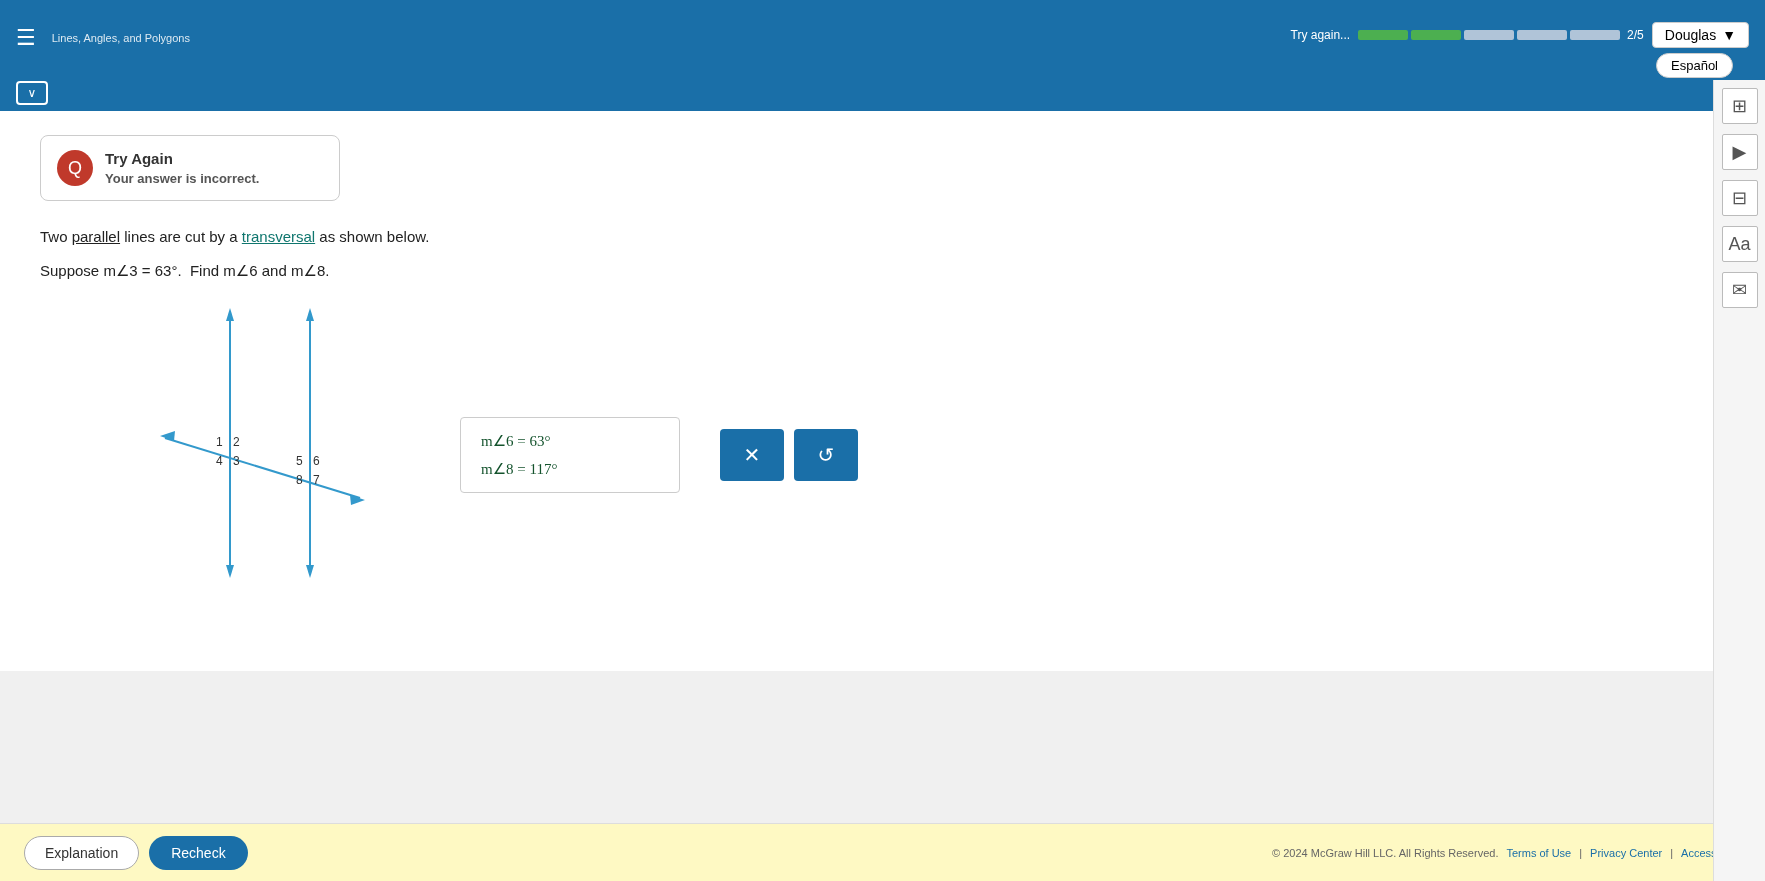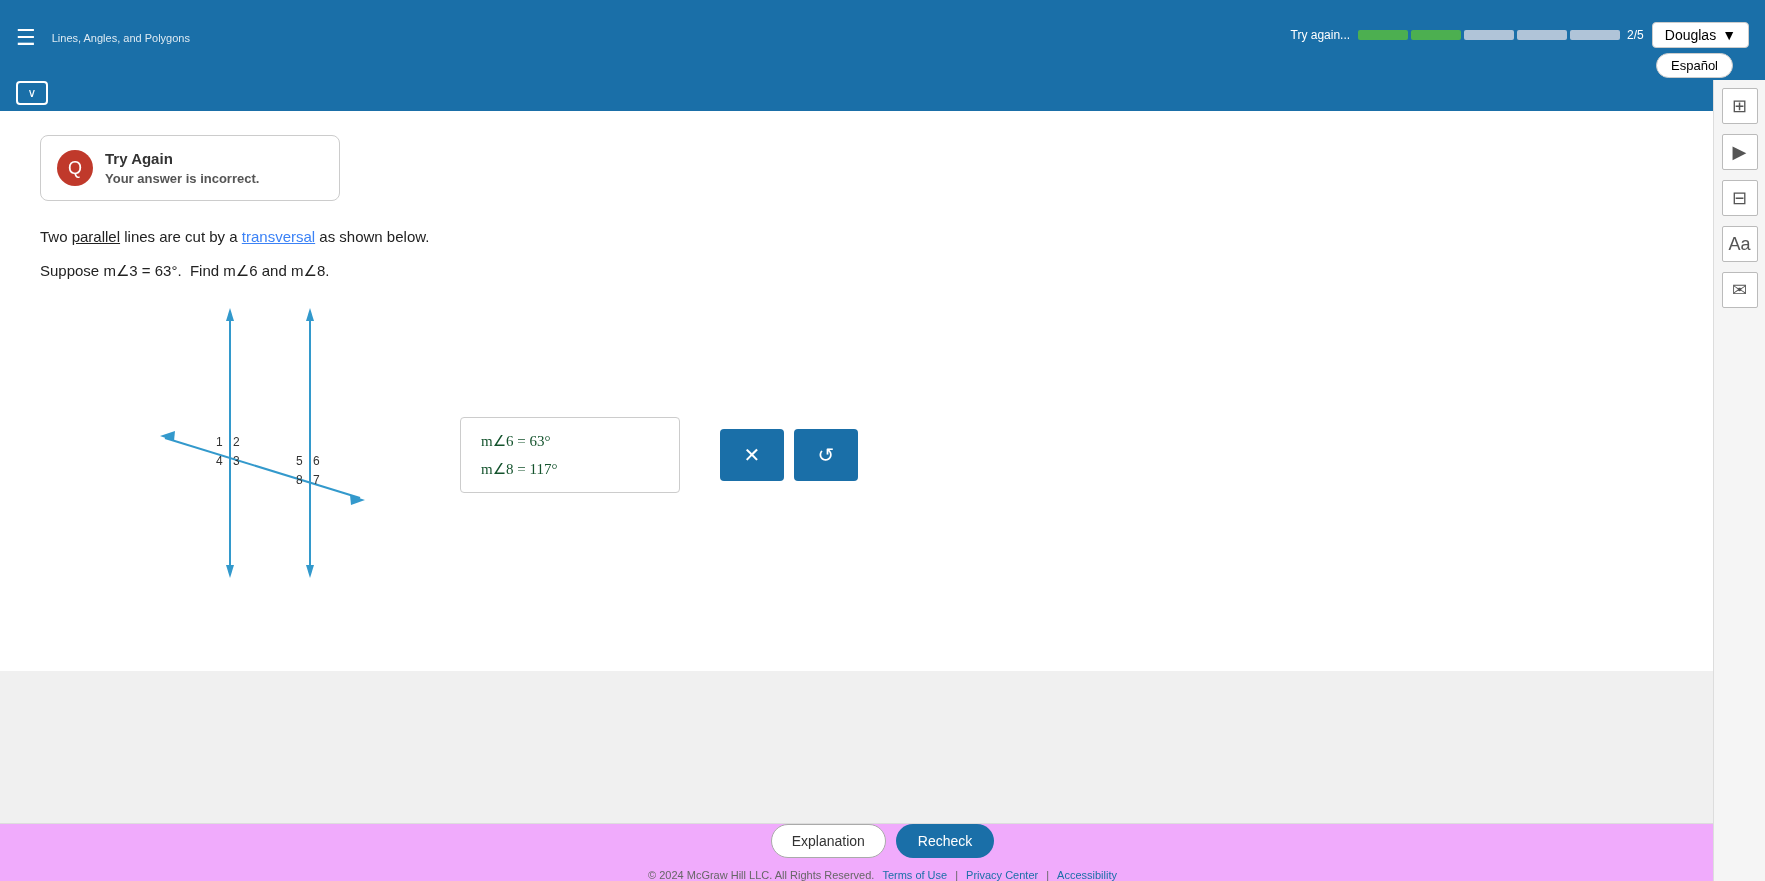--- a/index.html
+++ b/index.html
@@ -157,21 +157,21 @@
     }
 
     
     .problem-text {
       font-size: 15px;
       color: #222;
       margin-bottom: 10px;
       line-height: 1.6;
     }
     .underline { text-decoration: underline; }
-    .underline-blue { text-decoration: underline; color: #3b82f6; }
+    .underline-blue { text-decoration: underline; color: #0f766e; }
 
     
     .diagram-area {
       display: flex;
       align-items: center;
       gap: 40px;
       margin-top: 20px;
     }
 
     
@@ -253,27 +253,26 @@
       background: white;
     }
 
     
     .footer {
       position: fixed;
       bottom: 0;
       left: 0;
       right: 0;
       height: 58px;
-      background: #f0abfc;
+      background: #fef9c3;
       border-top: 1px solid #ddd;
       display: flex;
       align-items: center;
       justify-content: space-between;
       padding: 0 24px;
-      flex-direction: column;
     }
     .footer-left {
       display: flex;
       gap: 10px;
     }
     .btn-explanation {
       border: 1px solid #aaa;
       border-radius: 20px;
       padding: 8px 20px;
       font-size: 14px;

